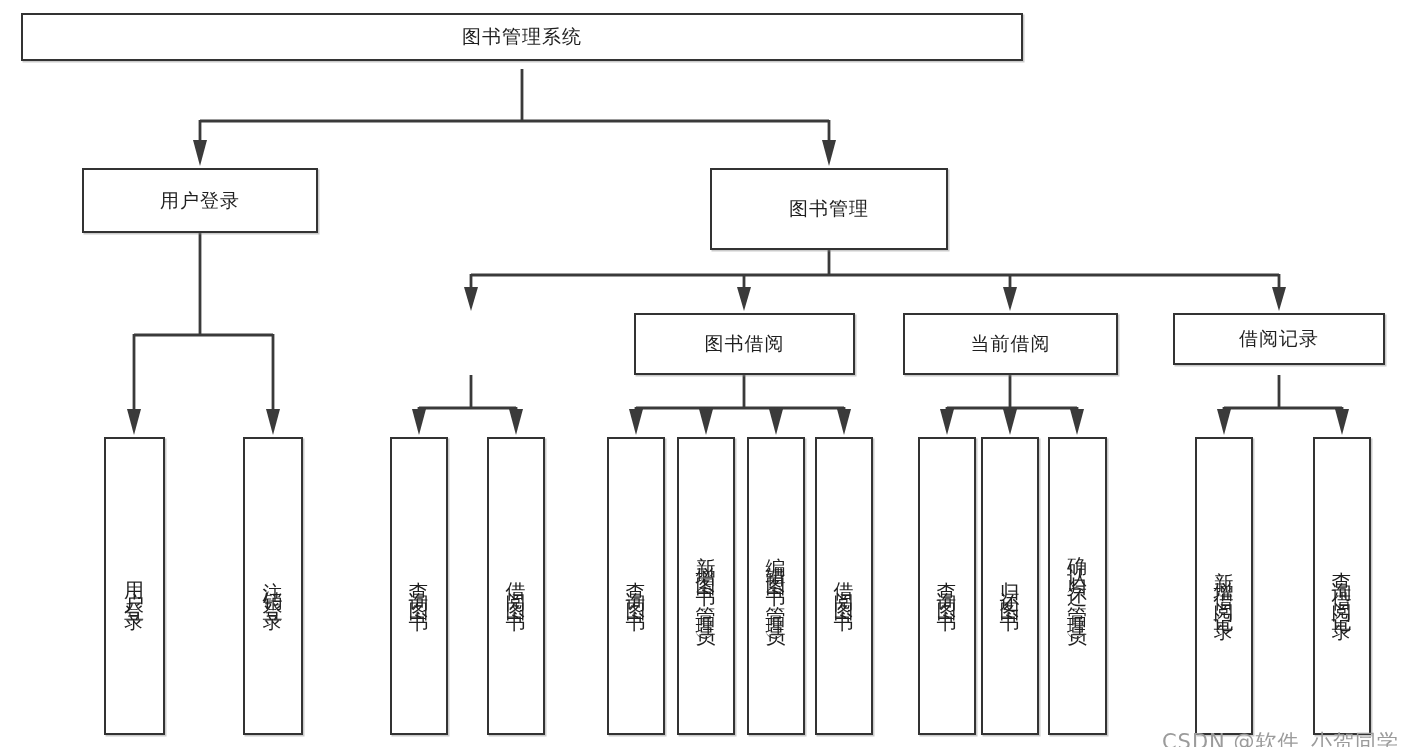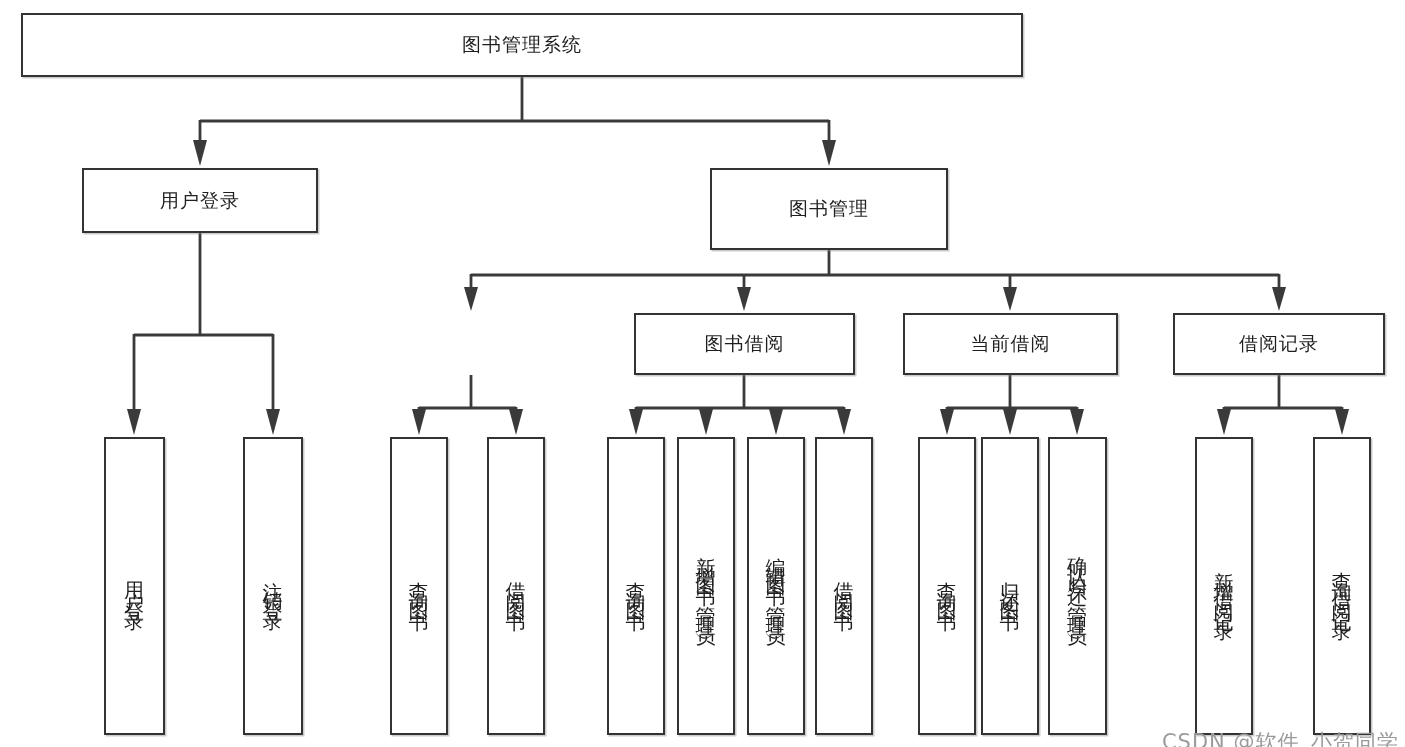--- a/index.html
+++ b/index.html
@@ -42,27 +42,27 @@
   }
   .leaf .vlabel {
     writing-mode: vertical-rl;
     text-orientation: mixed;
     font-size: 20px;
     letter-spacing: 10px;
     line-height: 1;
     white-space: nowrap;
   }
   
-  .n-root   { left: 21px;   top: 13px;  width: 1002px; height: 64px; }
+  .n-root   { left: 21px;   top: 13px;  width: 1002px; height: 48px; }
   .n-l2a    { left: 82px;   top: 168px; width: 236px;  height: 65px; }
   .n-l2b    { left: 710px;  top: 168px; width: 238px;  height: 82px; }
   .n-l3a    { left: 362px;  top: 313px; width: 218px;  height: 62px; }
   .n-l3b    { left: 634px;  top: 313px; width: 221px;  height: 62px; }
   .n-l3c    { left: 903px;  top: 313px; width: 215px;  height: 62px; }
-  .n-l3d    { left: 1173px; top: 313px; width: 212px;  height: 62px; }
+  .n-l3d    { left: 1173px; top: 313px; width: 212px;  height: 52px; }
   .leaf     { top: 437px; height: 298px; }
   .n-u1     { left: 104px;  width: 61px; }
   .n-u2     { left: 243px;  width: 60px; }
   .n-r1     { left: 390px;  width: 58px; }
   .n-r2     { left: 487px;  width: 58px; }
   .n-b1     { left: 607px;  width: 58px; }
   .n-b2     { left: 677px;  width: 58px; }
   .n-b3     { left: 747px;  width: 58px; }
   .n-b4     { left: 815px;  width: 58px; }
   .n-c1     { left: 918px;  width: 58px; }

